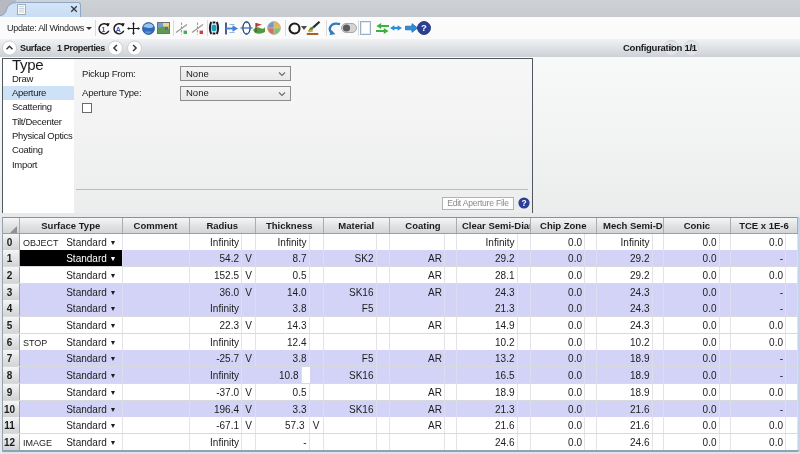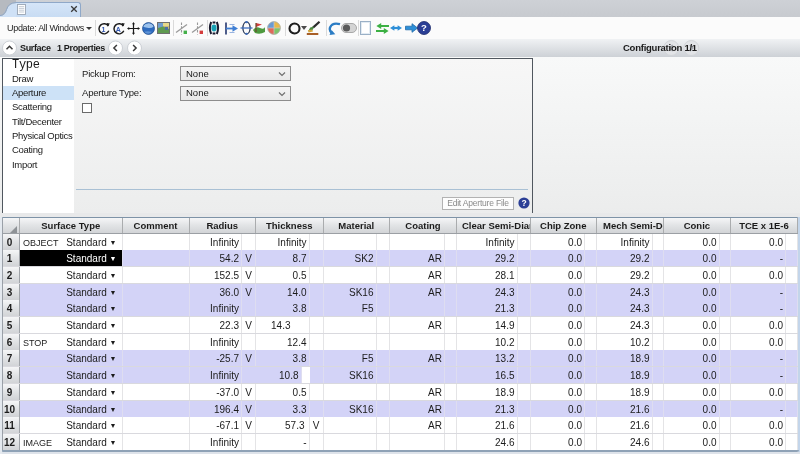--- a/index.html
+++ b/index.html
@@ -160,21 +160,21 @@
     </svg>
 <div class="abs" style="left:20px;top:3.5px;font-size:9px;letter-spacing:-0.35px;font-weight:bold;color:#1a1a1a;">Surface&nbsp;&nbsp;&nbsp;1 Properties</div>
 <div class="abs" style="left:586px;top:3px;font-size:9.5px;letter-spacing:-0.25px;font-weight:bold;color:#1a1a1a;margin-left:37px;">Configuration 1/1</div>
 </div>
 
 <div class="abs" style="left:0;top:57px;width:800px;height:161px;background:linear-gradient(#f8f9f9,#ebecec);"></div>
 
 <div class="abs" style="left:2px;top:57.5px;width:531px;height:156px;border:1px solid #50575f;box-sizing:border-box;background:linear-gradient(#f7f7f7,#eceded);">
   <div class="abs" style="left:0;top:0;width:71px;height:154px;background:#ffffff;overflow:hidden;">
       <div style="margin-top:-1px;">
-    <div style="height:14.3px;line-height:14.3px;padding-left:9px;font-size:12px;letter-spacing:-0.3px;color:#1a1a1a;white-space:nowrap;font-family:Liberation Mono, monospace;">Type</div>
+    <div style="height:14.3px;line-height:14.3px;padding-left:9px;font-size:15px;letter-spacing:-0.3px;color:#1a1a1a;white-space:nowrap;">Type</div>
     <div style="height:14.3px;line-height:14.3px;padding-left:9px;font-size:9.5px;letter-spacing:-0.3px;color:#1a1a1a;white-space:nowrap;">Draw</div>
     <div style="height:14.3px;line-height:14.3px;padding-left:9px;font-size:9.5px;letter-spacing:-0.3px;color:#1a1a1a;white-space:nowrap;background:#cde2f7;">Aperture</div>
     <div style="height:14.3px;line-height:14.3px;padding-left:9px;font-size:9.5px;letter-spacing:-0.3px;color:#1a1a1a;white-space:nowrap;">Scattering</div>
     <div style="height:14.3px;line-height:14.3px;padding-left:9px;font-size:9.5px;letter-spacing:-0.3px;color:#1a1a1a;white-space:nowrap;">Tilt/Decenter</div>
     <div style="height:14.3px;line-height:14.3px;padding-left:9px;font-size:9.5px;letter-spacing:-0.3px;color:#1a1a1a;white-space:nowrap;">Physical Optics</div>
     <div style="height:14.3px;line-height:14.3px;padding-left:9px;font-size:9.5px;letter-spacing:-0.3px;color:#1a1a1a;white-space:nowrap;">Coating</div>
     <div style="height:14.3px;line-height:14.3px;padding-left:9px;font-size:9.5px;letter-spacing:-0.3px;color:#1a1a1a;white-space:nowrap;">Import</div>
   </div>
     </div>
   <div class="abs" style="left:79px;top:9px;font-size:9.5px;letter-spacing:-0.2px;color:#1a1a1a;white-space:nowrap;">Pickup From:</div>
@@ -342,21 +342,21 @@
 <div style="position:absolute;left:731px;top:300.3px;width:55px;height:16.7px;background:#d3d3f7;border-right:1px solid #deddf0;box-sizing:border-box;font-size:10px;color:#1b1b1b;line-height:18.7px;white-space:nowrap;overflow:hidden;text-align:right;padding-right:2px;">-</div>
 <div style="position:absolute;left:786px;top:300.3px;width:12px;height:16.7px;background:#d3d3f7;border-right:1px solid #deddf0;box-sizing:border-box;font-size:10px;color:#1b1b1b;line-height:18.7px;white-space:nowrap;overflow:hidden;"></div>
 <div style="position:absolute;left:3px;top:316.3px;width:795px;height:0.7px;background:#d9d9de;"></div>
 <div style="position:absolute;left:3px;top:317px;width:17px;height:16.7px;background:linear-gradient(#f5f6f7,#e2e4e6 45%,#d0d2d5);border-right:1px solid #9fa3a8;box-sizing:border-box;font-weight:bold;font-size:10px;color:#1b1b1b;text-align:center;padding-right:3px;line-height:18.7px;">5</div>
 <div style="position:absolute;left:20px;top:317px;width:102.5px;height:16.7px;background:#ffffff;color:#1b1b1b;box-sizing:border-box;font-size:10px;line-height:18.7px;border-right:1px solid #e4e4e6;">
     <span style="position:absolute;right:5px;">Standard <span style="font-size:7px;vertical-align:1px;">▼</span></span>
   </div>
 <div style="position:absolute;left:122.5px;top:317px;width:67px;height:16.7px;background:#ffffff;border-right:1px solid #e4e4e6;box-sizing:border-box;font-size:10px;color:#1b1b1b;line-height:18.7px;white-space:nowrap;overflow:hidden;"></div>
 <div style="position:absolute;left:189.5px;top:317px;width:52.5px;height:16.7px;background:#ffffff;border-right:1px solid #e4e4e6;box-sizing:border-box;font-size:10px;color:#1b1b1b;line-height:18.7px;white-space:nowrap;overflow:hidden;text-align:right;padding-right:2px;">22.3</div>
 <div style="position:absolute;left:242px;top:317px;width:14px;height:16.7px;background:#ffffff;border-right:1px solid #e4e4e6;box-sizing:border-box;font-size:10px;color:#1b1b1b;line-height:18.7px;white-space:nowrap;overflow:hidden;text-align:center;">V</div>
-<div style="position:absolute;left:256px;top:317px;width:53.5px;height:16.7px;background:#ffffff;border-right:1px solid #e4e4e6;box-sizing:border-box;font-size:10px;color:#1b1b1b;line-height:18.7px;white-space:nowrap;overflow:hidden;text-align:right;padding-right:18px;">14.3</div>
+<div style="position:absolute;left:256px;top:317px;width:53.5px;height:16.7px;background:#ffffff;border-right:1px solid #e4e4e6;box-sizing:border-box;font-size:10px;color:#1b1b1b;line-height:18.7px;white-space:nowrap;overflow:hidden;text-align:right;padding-right:2px;">14.3</div>
 <div style="position:absolute;left:309.5px;top:317px;width:14px;height:16.7px;background:#ffffff;border-right:1px solid #e4e4e6;box-sizing:border-box;font-size:10px;color:#1b1b1b;line-height:18.7px;white-space:nowrap;overflow:hidden;text-align:center;"></div>
 <div style="position:absolute;left:323.5px;top:317px;width:53px;height:16.7px;background:#ffffff;border-right:1px solid #e4e4e6;box-sizing:border-box;font-size:10px;color:#1b1b1b;line-height:18.7px;white-space:nowrap;overflow:hidden;text-align:right;padding-right:2px;"></div>
 <div style="position:absolute;left:376.5px;top:317px;width:13.5px;height:16.7px;background:#ffffff;border-right:1px solid #e4e4e6;box-sizing:border-box;font-size:10px;color:#1b1b1b;line-height:18.7px;white-space:nowrap;overflow:hidden;"></div>
 <div style="position:absolute;left:390px;top:317px;width:55px;height:16.7px;background:#ffffff;border-right:1px solid #e4e4e6;box-sizing:border-box;font-size:10px;color:#1b1b1b;line-height:18.7px;white-space:nowrap;overflow:hidden;text-align:right;padding-right:2px;">AR</div>
 <div style="position:absolute;left:445px;top:317px;width:12px;height:16.7px;background:#ffffff;border-right:1px solid #e4e4e6;box-sizing:border-box;font-size:10px;color:#1b1b1b;line-height:18.7px;white-space:nowrap;overflow:hidden;"></div>
 <div style="position:absolute;left:457px;top:317px;width:60.5px;height:16.7px;background:#ffffff;border-right:1px solid #e4e4e6;box-sizing:border-box;font-size:10px;color:#1b1b1b;line-height:18.7px;white-space:nowrap;overflow:hidden;text-align:right;padding-right:2px;">14.9</div>
 <div style="position:absolute;left:517.5px;top:317px;width:13px;height:16.7px;background:#ffffff;border-right:1px solid #e4e4e6;box-sizing:border-box;font-size:10px;color:#1b1b1b;line-height:18.7px;white-space:nowrap;overflow:hidden;"></div>
 <div style="position:absolute;left:530.5px;top:317px;width:54.5px;height:16.7px;background:#ffffff;border-right:1px solid #e4e4e6;box-sizing:border-box;font-size:10px;color:#1b1b1b;line-height:18.7px;white-space:nowrap;overflow:hidden;text-align:right;padding-right:2px;">0.0</div>
 <div style="position:absolute;left:585px;top:317px;width:12px;height:16.7px;background:#ffffff;border-right:1px solid #e4e4e6;box-sizing:border-box;font-size:10px;color:#1b1b1b;line-height:18.7px;white-space:nowrap;overflow:hidden;"></div>
 <div style="position:absolute;left:597px;top:317px;width:55.5px;height:16.7px;background:#ffffff;border-right:1px solid #e4e4e6;box-sizing:border-box;font-size:10px;color:#1b1b1b;line-height:18.7px;white-space:nowrap;overflow:hidden;text-align:right;padding-right:2px;">24.3</div>

